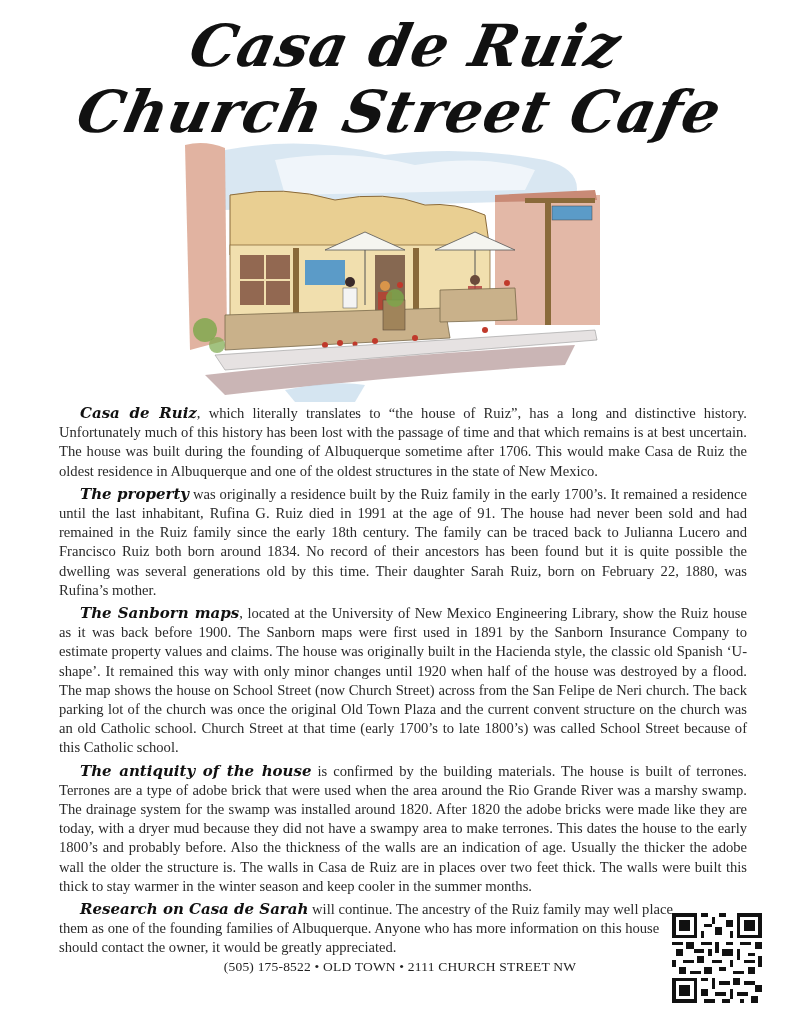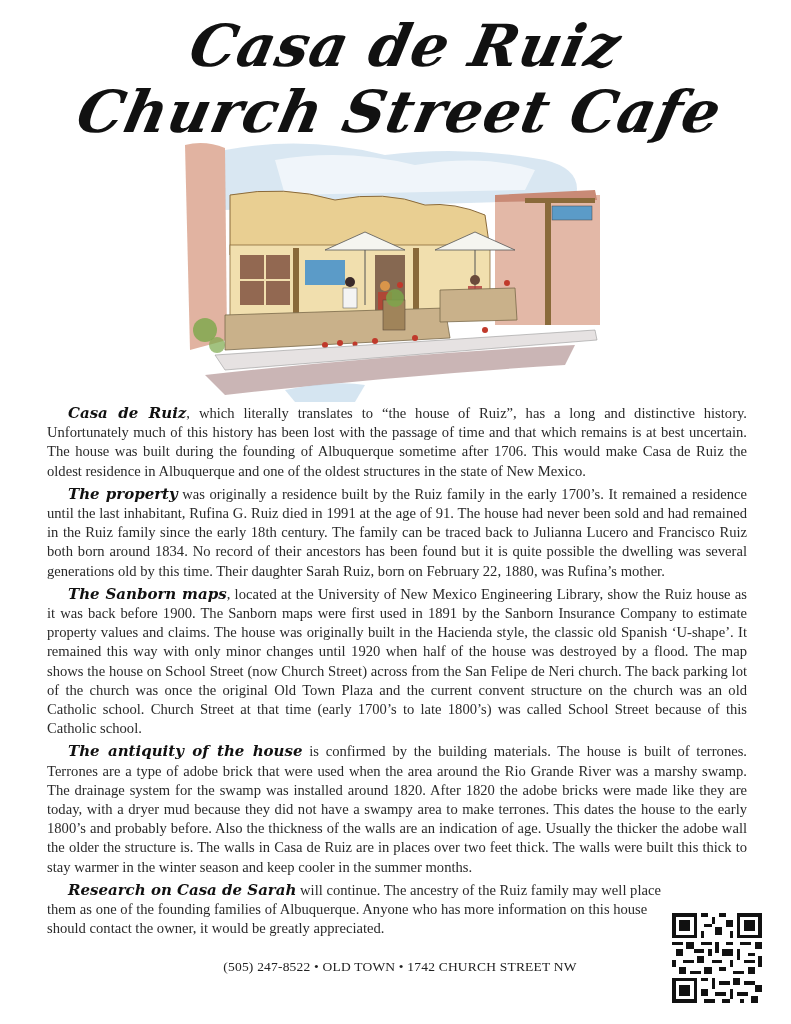--- a/index.html
+++ b/index.html
@@ -10,21 +10,21 @@
            font-family: "DejaVu Serif", serif; font-style: italic; font-weight: bold;
            color: #111; letter-spacing: 1px; transform: skewX(-12deg); }
   .title.l1 { top: 14px; font-size: 58px; line-height: 64px; left: 10px; }
   .title.l2 { top: 80px; font-size: 58px; line-height: 64px; left: 4px; }
 
   .illustration { position: absolute; left: 185px; top: 140px; width: 440px; height: 265px; z-index: 0; }
   .title { z-index: 2; }
 
   .body-text { position: absolute; left: 47px; width: 700px; top: 404px;
                font-size: 14.6px; line-height: 19.2px; text-align: justify; z-index: 3; }
-  .body-text p { margin: 0 0 4px 0; text-indent: 21px; }
+  .body-text p { margin: 0 0 4px 12px; text-indent: 21px; }
   .body-text p.last { text-align: left; width: 620px; }
   .lead { font-family: "DejaVu Serif", serif; font-style: italic; font-weight: bold;
           font-size: 15px; color: #111; }
 
   .footer { position: absolute; left: 140px; width: 520px; top: 958px; text-align: center;
             font-size: 13.5px; line-height: 18px; color: #222; letter-spacing: 0.2px; }
   .qr { position: absolute; left: 672px; top: 913px; width: 90px; height: 90px; }
 </style>
 </head>
 <body>
@@ -96,21 +96,21 @@
 
 <div class="body-text">
   <p><span class="lead">Casa de Ruiz</span><span>, which literally translates to “the house of Ruiz”, has a long and distinctive history. Unfortunately much of this history has been lost with the passage of time and that which remains is at best uncertain. The house was built during the founding of Albuquerque sometime after 1706. This would make Casa de Ruiz the oldest residence in Albuquerque and one of the oldest structures in the state of New Mexico.</span></p>
   <p><span class="lead">The property</span><span> was originally a residence built by the Ruiz family in the early 1700’s. It remained a residence until the last inhabitant, Rufina G. Ruiz died in 1991 at the age of 91. The house had never been sold and had remained in the Ruiz family since the early 18th century. The family can be traced back to Julianna Lucero and Francisco Ruiz both born around 1834. No record of their ancestors has been found but it is quite possible the dwelling was several generations old by this time. Their daughter Sarah Ruiz, born on February 22, 1880, was Rufina’s mother.</span></p>
   <p><span class="lead">The Sanborn maps</span><span>, located at the University of New Mexico Engineering Library, show the Ruiz house as it was back before 1900. The Sanborn maps were first used in 1891 by the Sanborn Insurance Company to estimate property values and claims. The house was originally built in the Hacienda style, the classic old Spanish ‘U-shape’. It remained this way with only minor changes until 1920 when half of the house was destroyed by a flood. The map shows the house on School Street (now Church Street) across from the San Felipe de Neri church. The back parking lot of the church was once the original Old Town Plaza and the current convent structure on the church was an old Catholic school. Church Street at that time (early 1700’s to late 1800’s) was called School Street because of this Catholic school.</span></p>
   <p><span class="lead">The antiquity of the house</span><span> is confirmed by the building materials. The house is built of terrones. Terrones are a type of adobe brick that were used when the area around the Rio Grande River was a marshy swamp.  The drainage system for the swamp was installed around 1820. After 1820 the adobe bricks were made like they are today, with a dryer mud because they did not have a swampy area to make terrones. This dates the house to the early 1800’s and probably before. Also the thickness of the walls are an indication of age. Usually the thicker the adobe wall the older the structure is. The walls in Casa de Ruiz are in places over two feet thick. The walls were built this thick to stay warmer in the winter season and keep cooler in the summer months.</span></p>
   <p class="last"><span class="lead">Research on Casa de Sarah</span><span> will continue. The ancestry of the Ruiz family may well place them as one of the founding families of Albuquerque. Anyone who has more information on this house should contact the owner, it would be greatly appreciated.</span></p>
 </div>
 
 <div class="footer">
-  <div>(505) 247-8522 • OLD TOWN • 1742 CHURCH STREET NW</div>
+  <div>(505) 175-8522 • OLD TOWN • 2111 CHURCH STREET NW</div>
 </div>
 
 <svg class="qr" viewBox="0 0 25 25" xmlns="http://www.w3.org/2000/svg" shape-rendering="crispEdges">
   <rect width="25" height="25" fill="#fff"></rect>
   <g fill="#111">
 
     <rect x="0" y="0" width="7" height="7"></rect>
       <rect x="1" y="1" width="5" height="5" fill="#fff"></rect>
       <rect x="2" y="2" width="3" height="3"></rect>
     <rect x="18" y="0" width="7" height="7"></rect>

